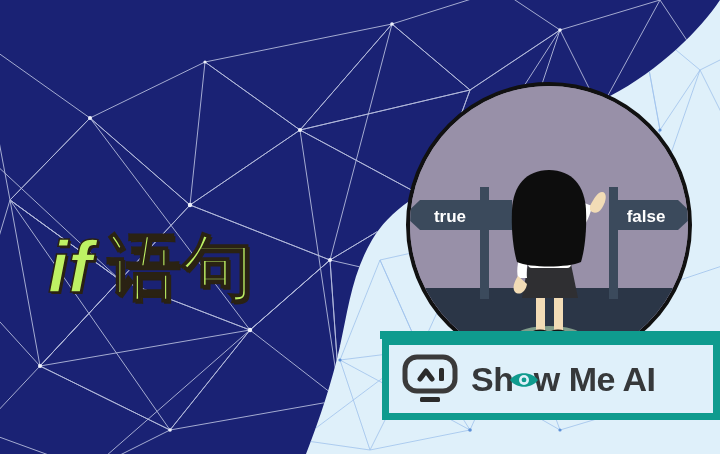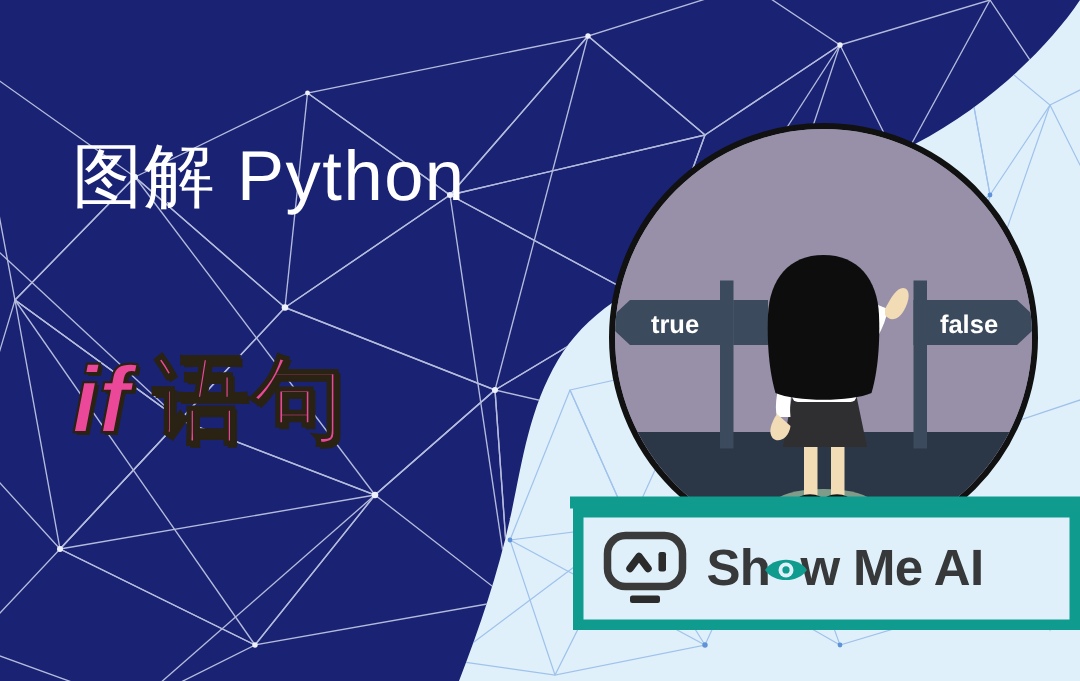--- a/index.html
+++ b/index.html
@@ -22,22 +22,22 @@
     font-size:47px;line-height:58px;
     color:#ffffff;
     letter-spacing:1px;
     white-space:nowrap;
     font-weight:400;
   }
   .title-main .latin{font-weight:400;}
 
   .title-sub{
     position:absolute;left:48px;top:234px;
-    font-size:63px;line-height:66px;
-    color:#ec4899;
+    font-size:72px;line-height:66px;
+    color:#bef264;
     font-weight:700;
     font-style:italic;
     white-space:nowrap;
     -webkit-text-stroke:1.5px #2a2213;
     text-shadow:2px 2px 0 #2a2213;
   }
   .title-sub .zh{font-style:normal;margin-left:16px;letter-spacing:2px;}
 
   
   .circle-wrap{
@@ -191,23 +191,20 @@
       <circle cx="470" cy="240" r="1.8"></circle>
       <circle cx="420" cy="350" r="1.8"></circle>
       <circle cx="620" cy="300" r="1.8"></circle>
       <circle cx="660" cy="130" r="1.6"></circle>
       <circle cx="470" cy="430" r="1.8"></circle>
       <circle cx="340" cy="360" r="1.6"></circle>
       <circle cx="560" cy="430" r="1.6"></circle>
     </g>
   </svg>
 
-  <div class="title-main">
-    <span class="latin">图解 Python</span>
-  </div>
 
   <div class="title-sub">
     <span>if</span><span class="zh">语句</span>
   </div>
 
   <div class="circle-wrap">
     <svg class="circle-svg" viewBox="0 0 286 286">
       <defs>
         <clipPath id="circClip">
             <circle cx="143" cy="143" r="139"></circle>

